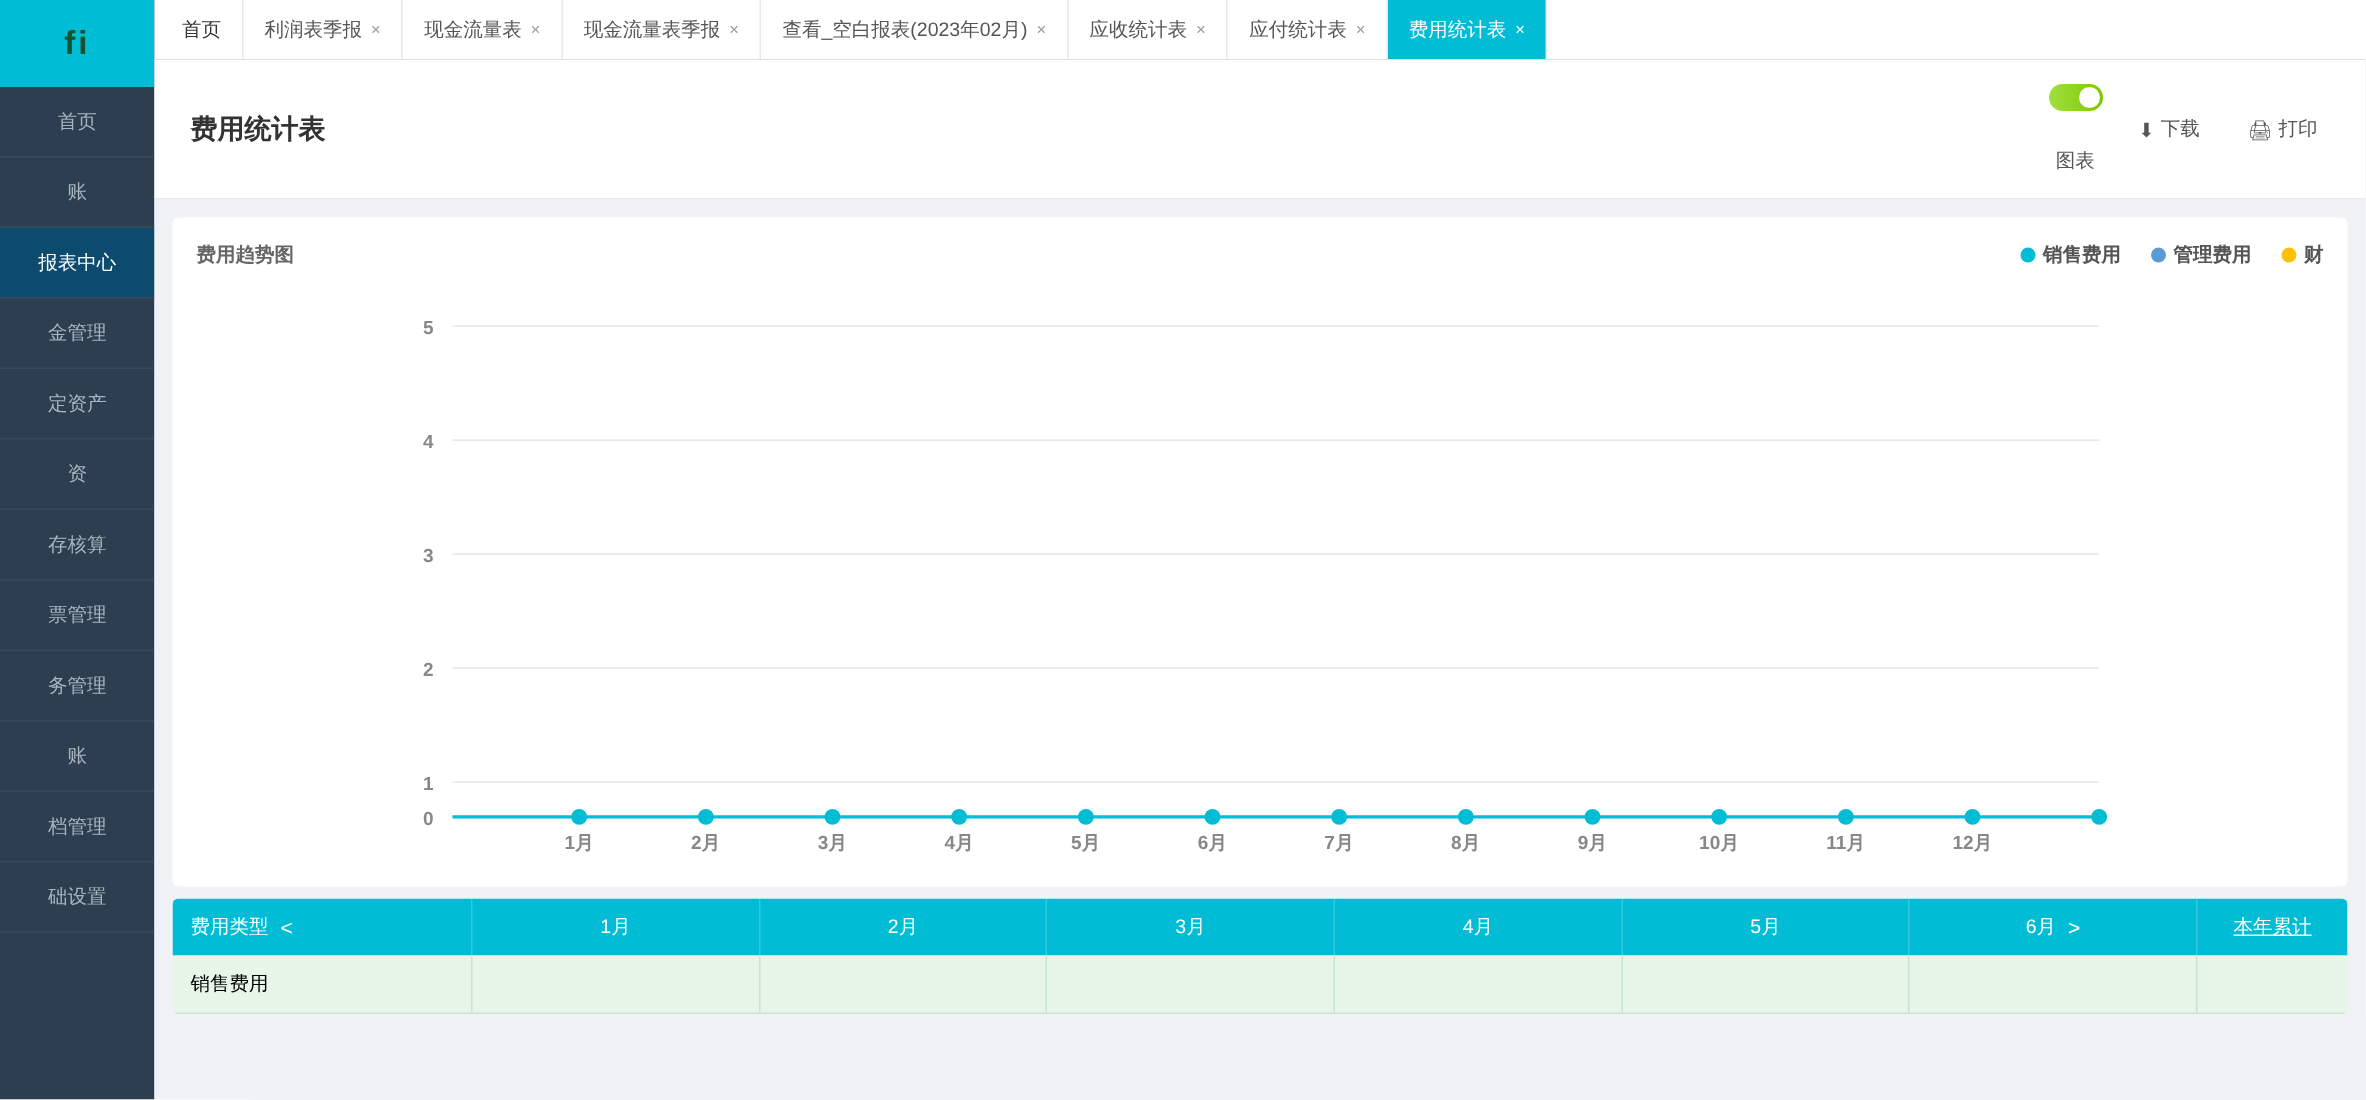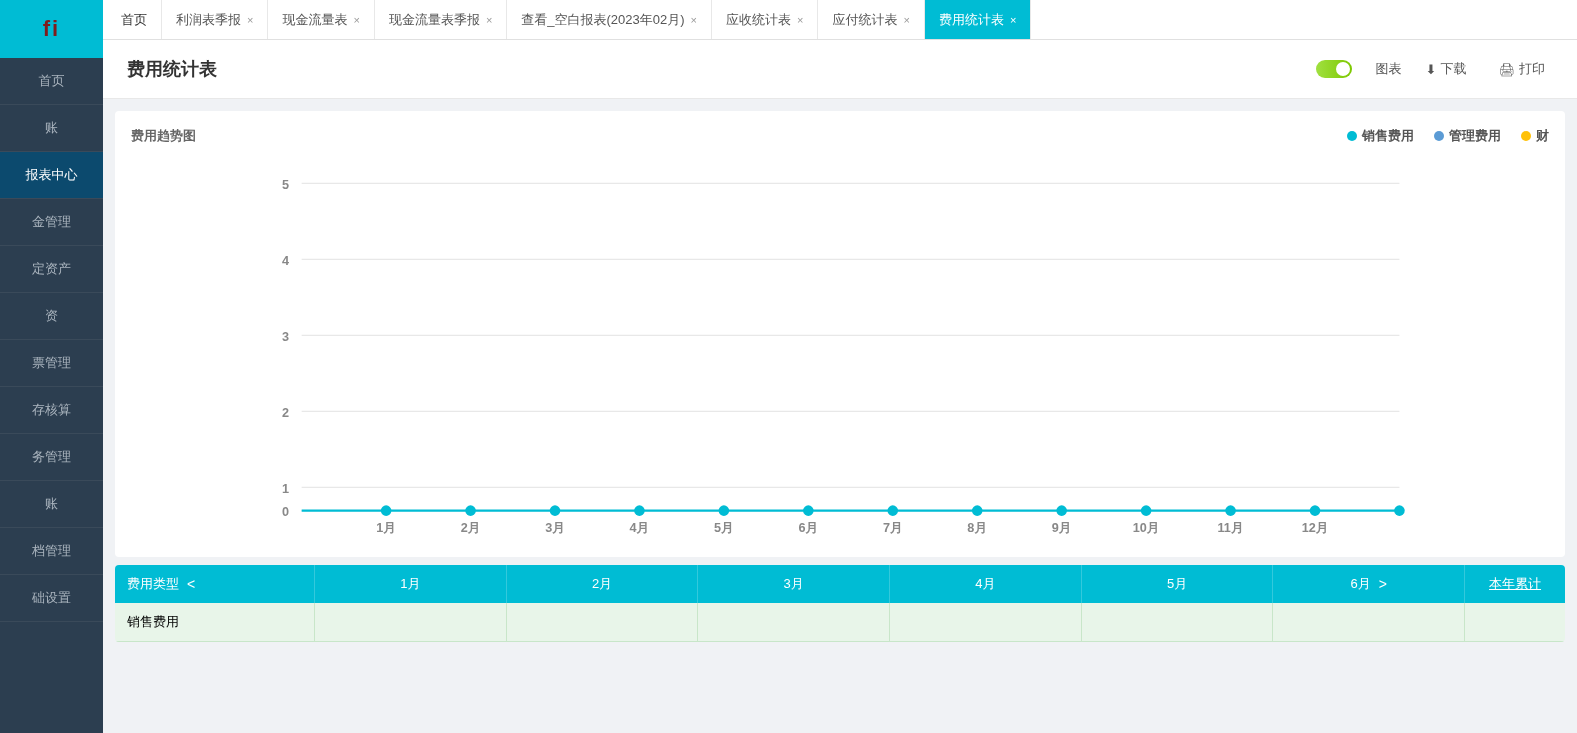--- a/index.html
+++ b/index.html
@@ -11,21 +11,21 @@
       background: #2c3e50;
       color: #ccc;
       display: flex;
       flex-direction: column;
       flex-shrink: 0;
       height: 100%;
       overflow: hidden;
     }
     .sidebar-logo {
       background: #00bcd4;
-      color: #7f1d1d;
+      color: #14532d;
       font-size: 22px;
       font-weight: bold;
       text-align: center;
       padding: 16px 0;
       letter-spacing: 2px;
     }
     .sidebar-item {
       padding: 14px 8px;
       text-align: center;
       color: #aab4be;
@@ -108,20 +108,21 @@
       display: flex;
       align-items: center;
       gap: 16px;
     }
     .toggle-wrap {
       display: flex;
       align-items: center;
       gap: 24px;
       font-size: 13px;
       color: #555;
+      flex-direction: column;
     }
     .toggle {
       width: 36px;
       height: 18px;
       background: linear-gradient(to right, #a0e040, #7dc800);
       border-radius: 9px;
       position: relative;
     }
     .toggle::after {
       content: '';
@@ -266,24 +267,24 @@
   <div class="sidebar-item">
     <span>金管理</span>
   </div>
   <div class="sidebar-item">
     <span>定资产</span>
   </div>
   <div class="sidebar-item">
     <span>资</span>
   </div>
   <div class="sidebar-item">
+    <span>存核算</span>
+  </div>
+  <div class="sidebar-item">
     <span>票管理</span>
-  </div>
-  <div class="sidebar-item">
-    <span>存核算</span>
   </div>
   <div class="sidebar-item">
     <span>务管理</span>
   </div>
   <div class="sidebar-item">
     <span>账</span>
   </div>
   <div class="sidebar-item">
     <span>档管理</span>
   </div>

